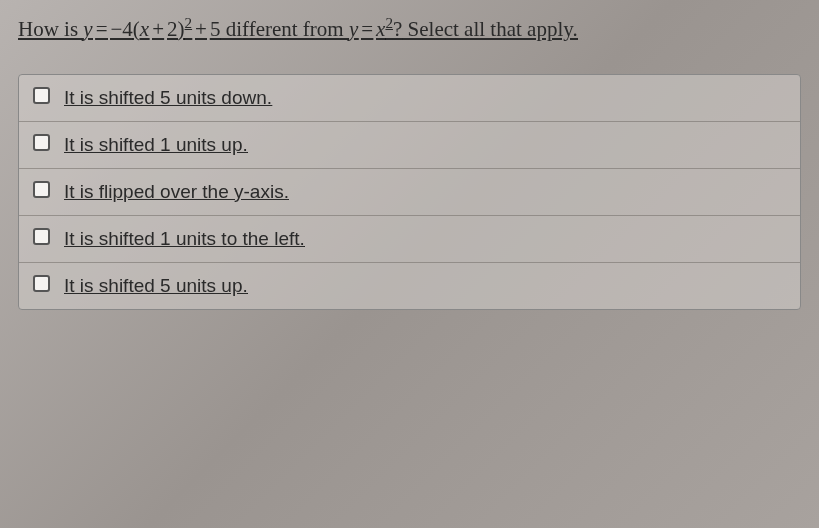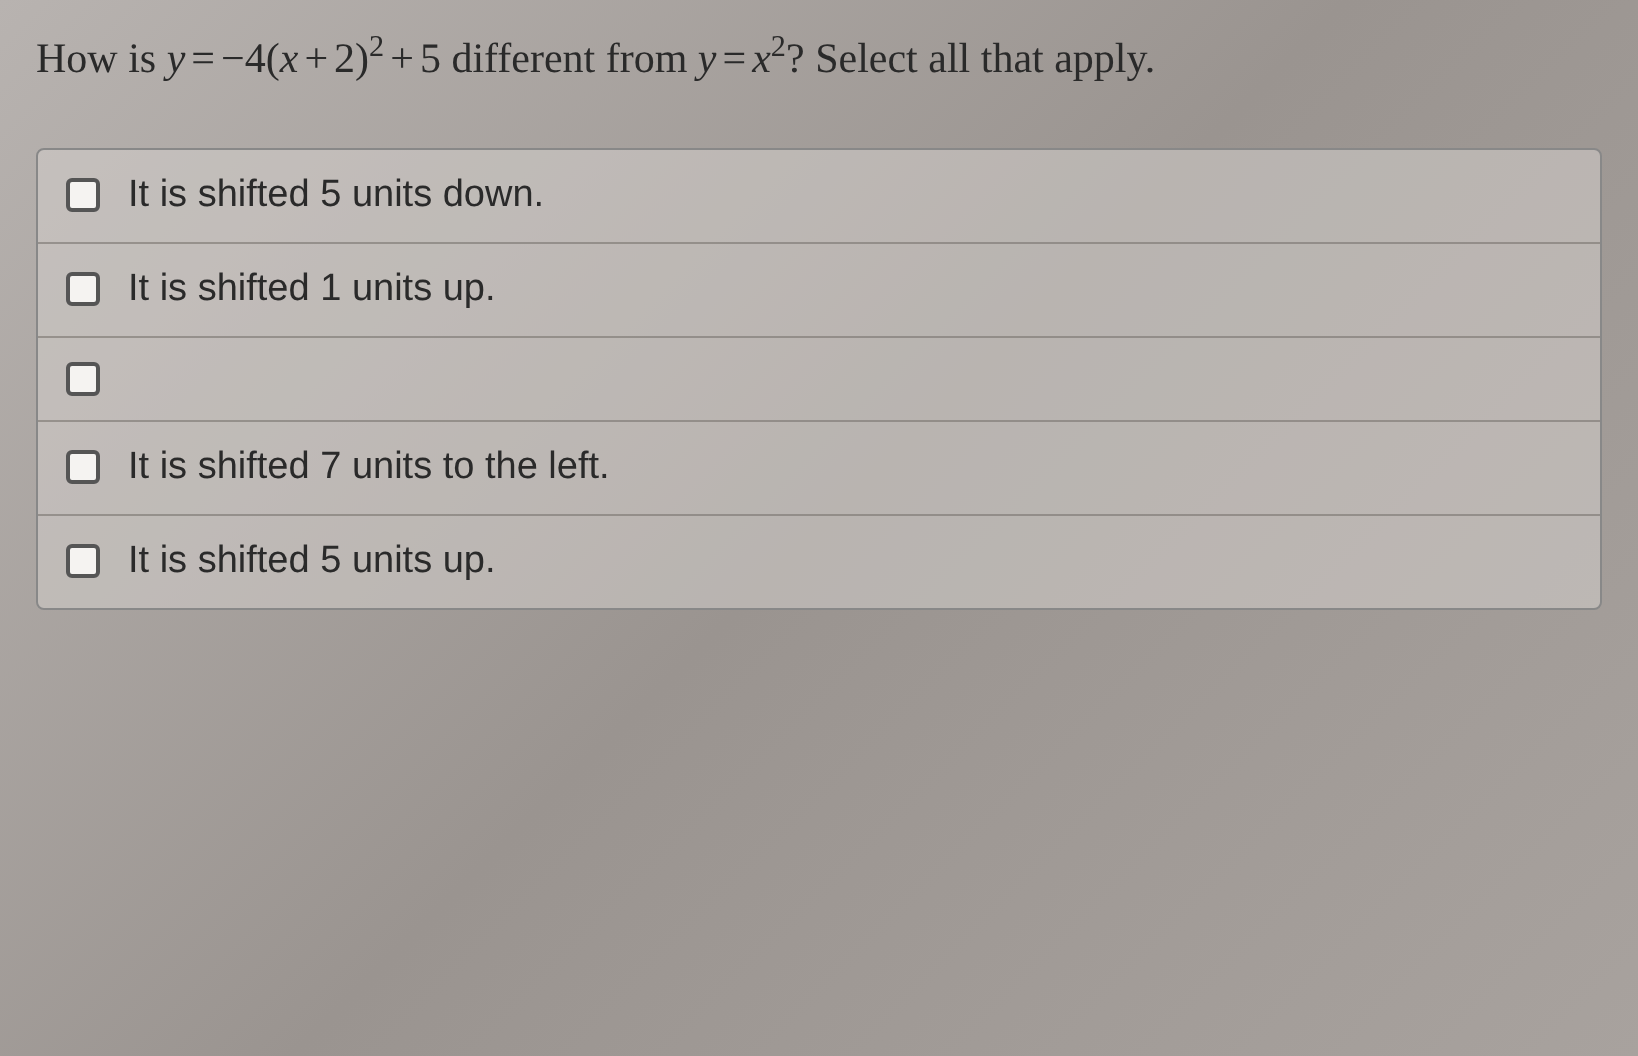--- a/index.html
+++ b/index.html
@@ -1,15 +1,15 @@
 <!DOCTYPE html>
 <html><head>
   <meta charset="utf-8">
   <style>
-    * { margin: 0; padding: 0; box-sizing: border-box; }
+    * { margin: 0; padding: 0; box-sizing: border-box; text-decoration: underline; }
     body {
       width: 819px;
       height: 528px;
       background: linear-gradient(135deg, #b8b3b0 0%, #9a9490 50%, #a8a29e 100%);
       font-family: Georgia, 'Times New Roman', serif;
       padding: 10px 18px;
       overflow: hidden;
     }
     .question-prompt {
       font-size: 21px;
@@ -24,21 +24,21 @@
     .math-op { font-family: 'Times New Roman', serif; padding: 0 3px; }
     .superscript { font-size: 0.72em; position: relative; top: -0.55em; font-family: 'Times New Roman', serif; }
     .options-container {
       border: 1px solid #888;
       border-radius: 4px;
       background: rgba(220,216,212,0.4);
       overflow: hidden;
     }
     .option-row {
       display: flex;
-      align-items: center;
+      align-items: flex-start;
       padding: 12px 14px;
       border-bottom: 1px solid rgba(120,115,110,0.6);
       background: rgba(200,195,190,0.25);
     }
     .option-row:last-child { border-bottom: none; }
     .checkbox {
       width: 17px;
       height: 17px;
       border: 2px solid #555;
       border-radius: 3px;
@@ -65,22 +65,23 @@
   <div class="option-row">
     <div class="checkbox"></div>
     <span class="option-text">It is shifted 5 units down.</span>
   </div>
   <div class="option-row">
     <div class="checkbox"></div>
     <span class="option-text">It is shifted 1 units up.</span>
   </div>
   <div class="option-row">
     <div class="checkbox"></div>
+    <span class="option-text">It is flipped over the y-axis.</span>
   </div>
   <div class="option-row">
     <div class="checkbox"></div>
-    <span class="option-text">It is shifted 7 units to the left.</span>
+    <span class="option-text">It is shifted 1 units to the left.</span>
   </div>
   <div class="option-row">
     <div class="checkbox"></div>
     <span class="option-text">It is shifted 5 units up.</span>
   </div>
 </div>
 
 </body></html>

